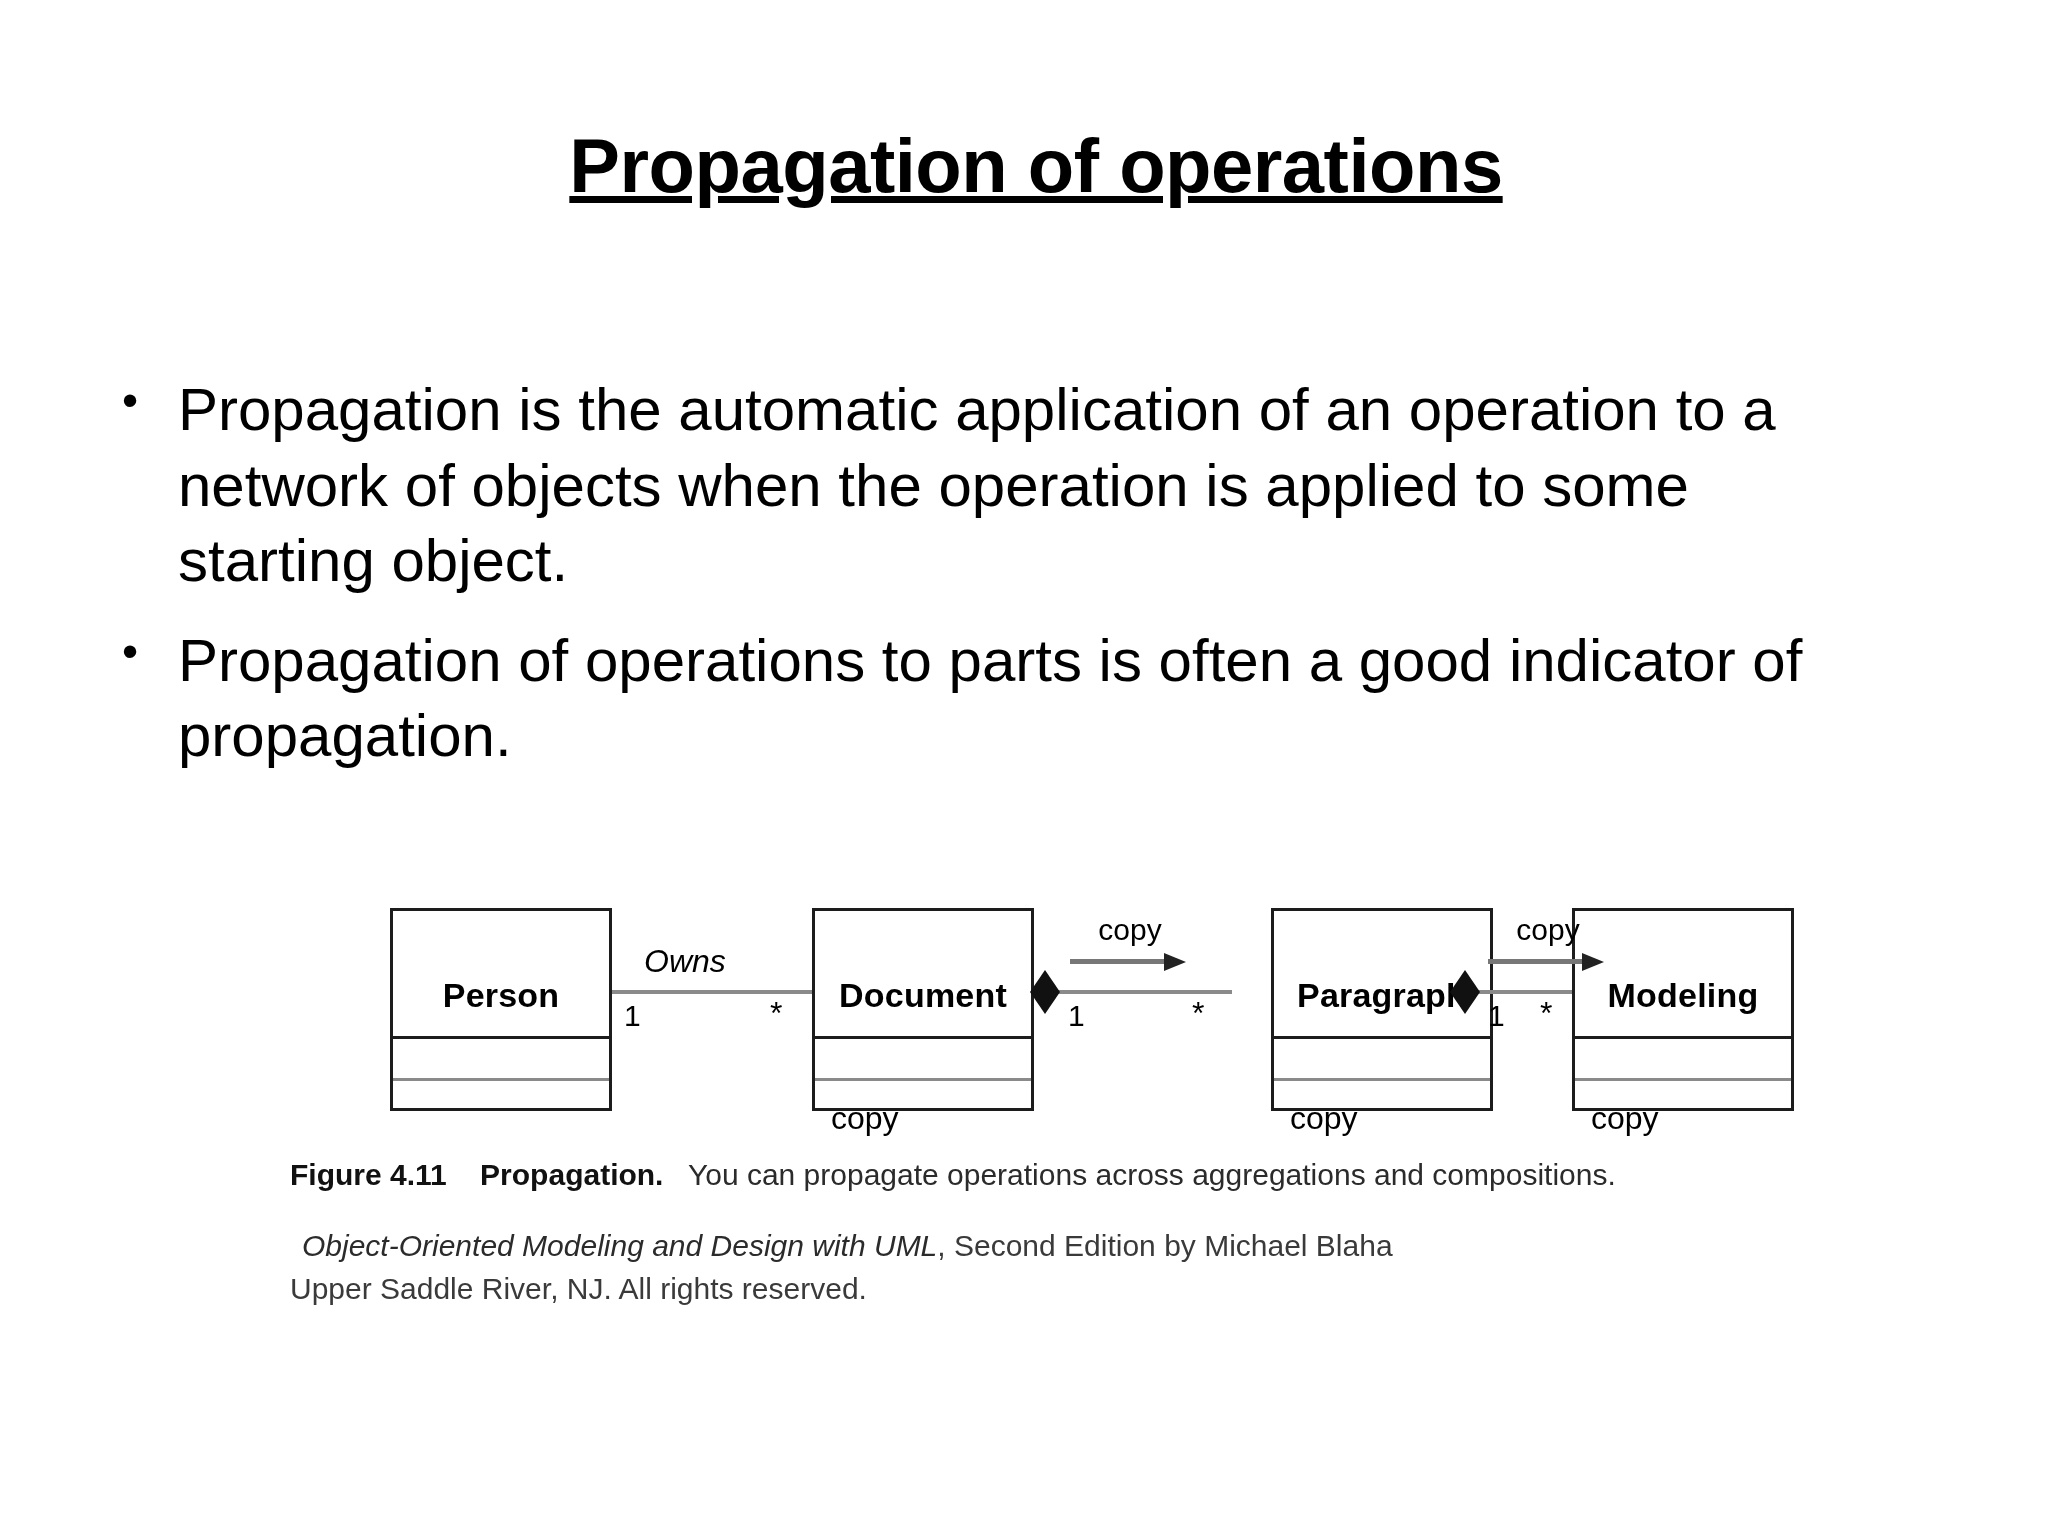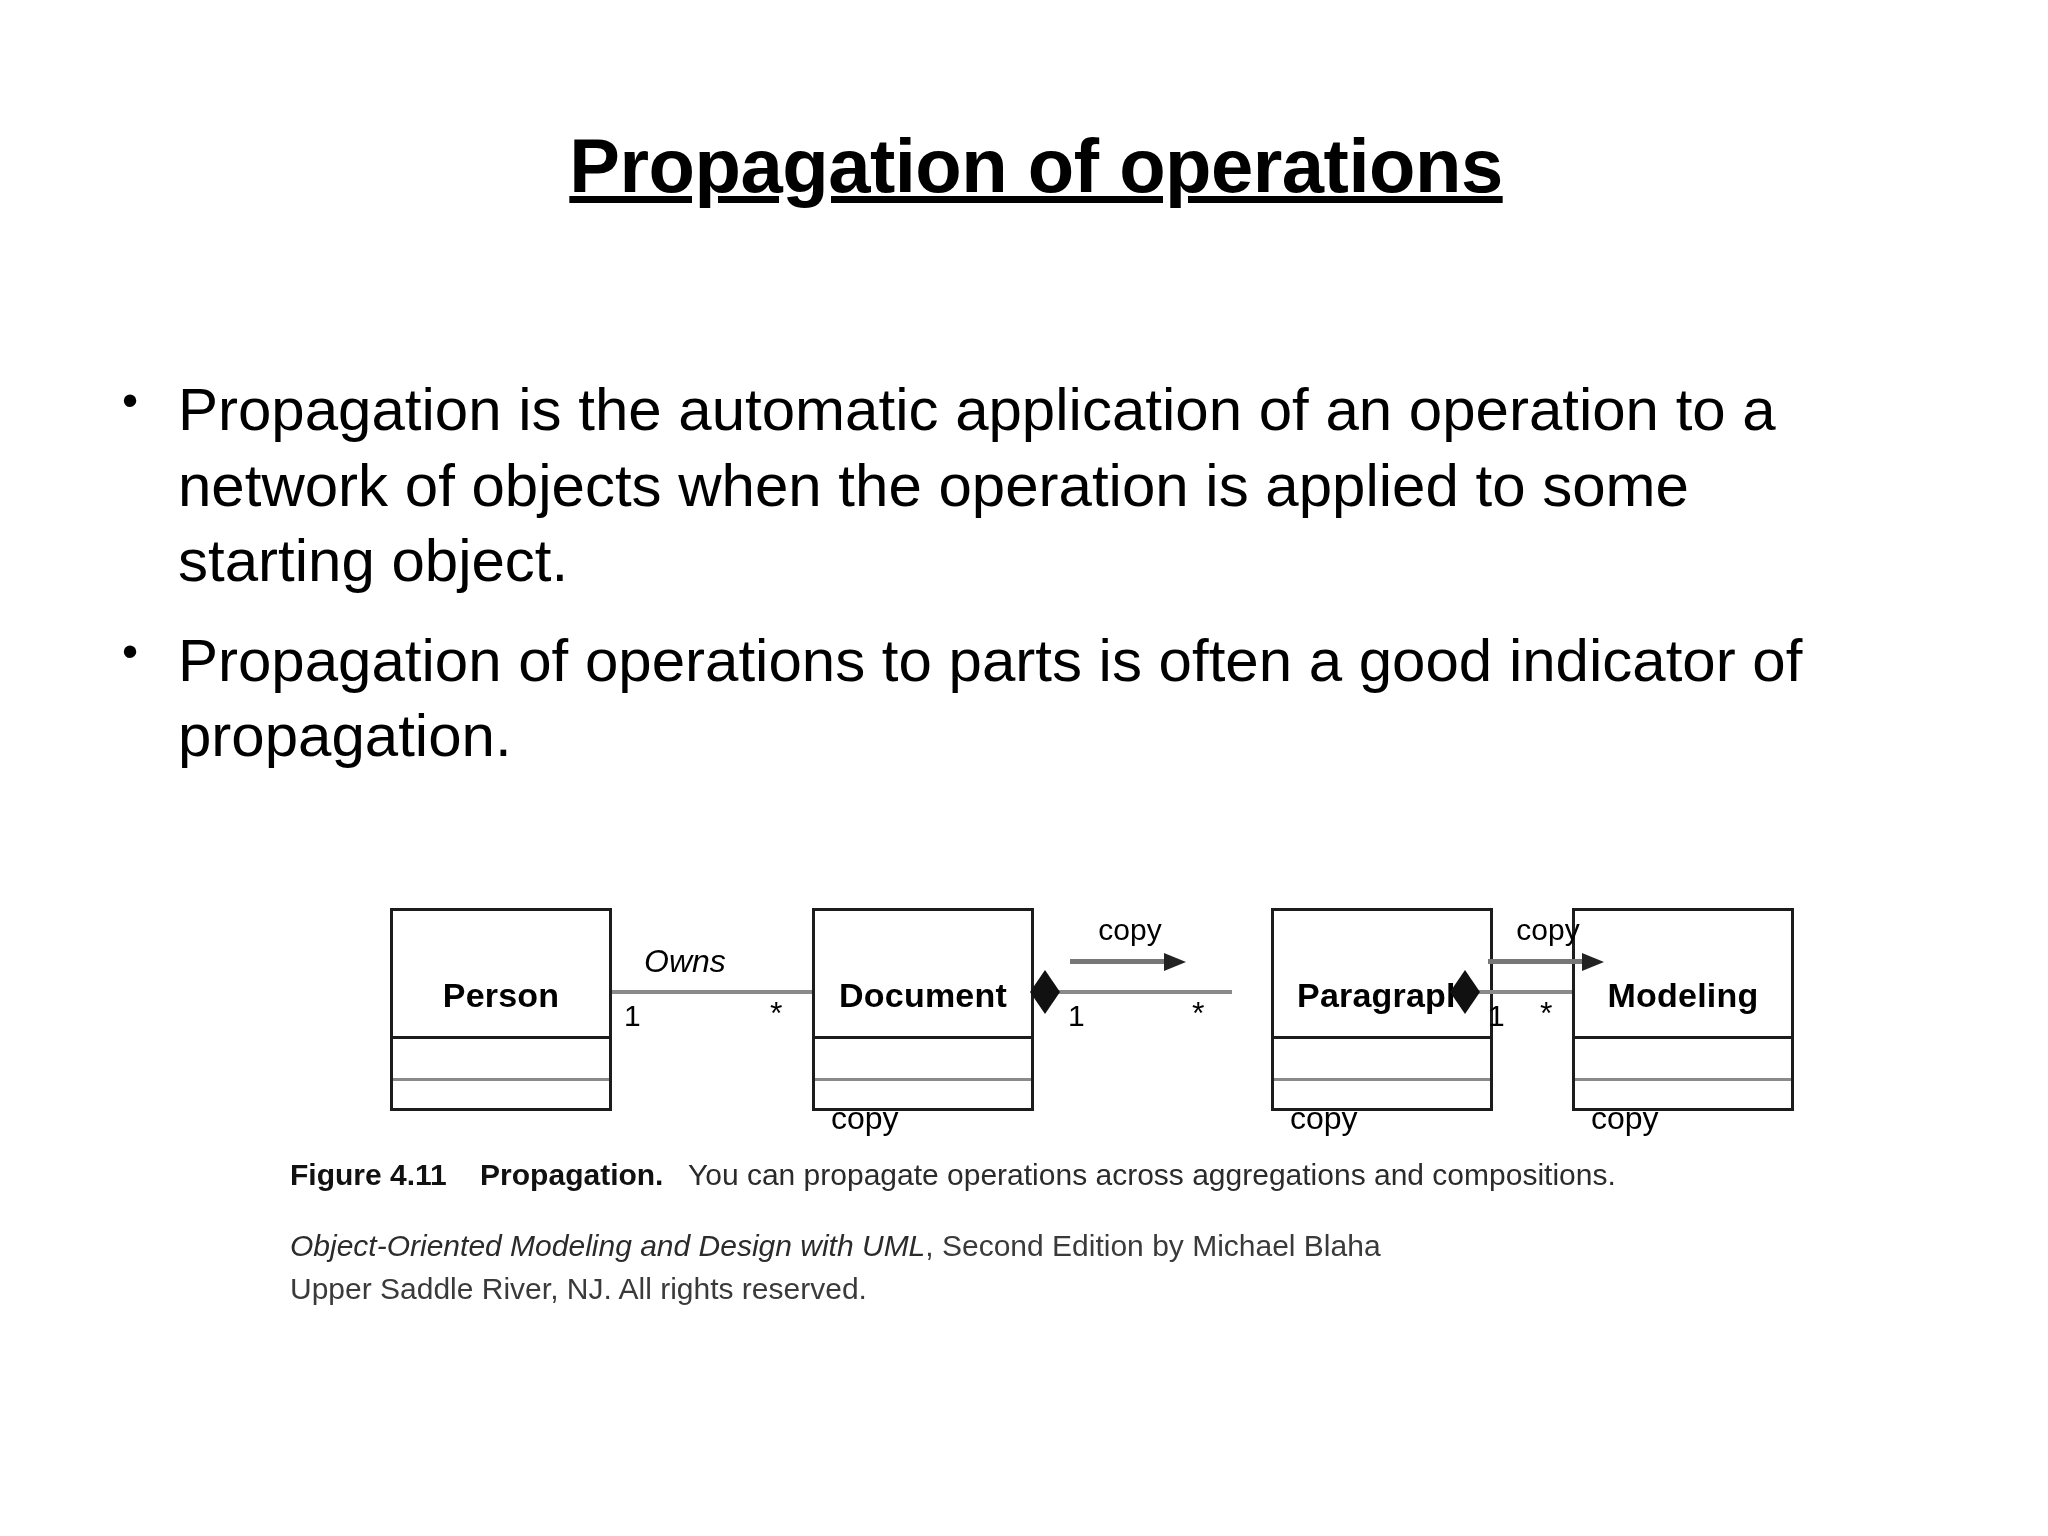--- a/index.html
+++ b/index.html
@@ -219,20 +219,21 @@
     top: 330px;
     left: -90px;
     width: 1200px;
     font-size: 30px;
     color: #3a3a3a;
     line-height: 1.42;
   }
   #attribution .attr-title {
     font-style: italic;
     color: #2b2b2b;
+    margin-left: 12px;
   }
 </style>
 </head>
 <body>
 
 <div id="slide-title">Propagation of operations</div>
 
 <div id="bullet-list">
 
   <div class="bullet-row">

